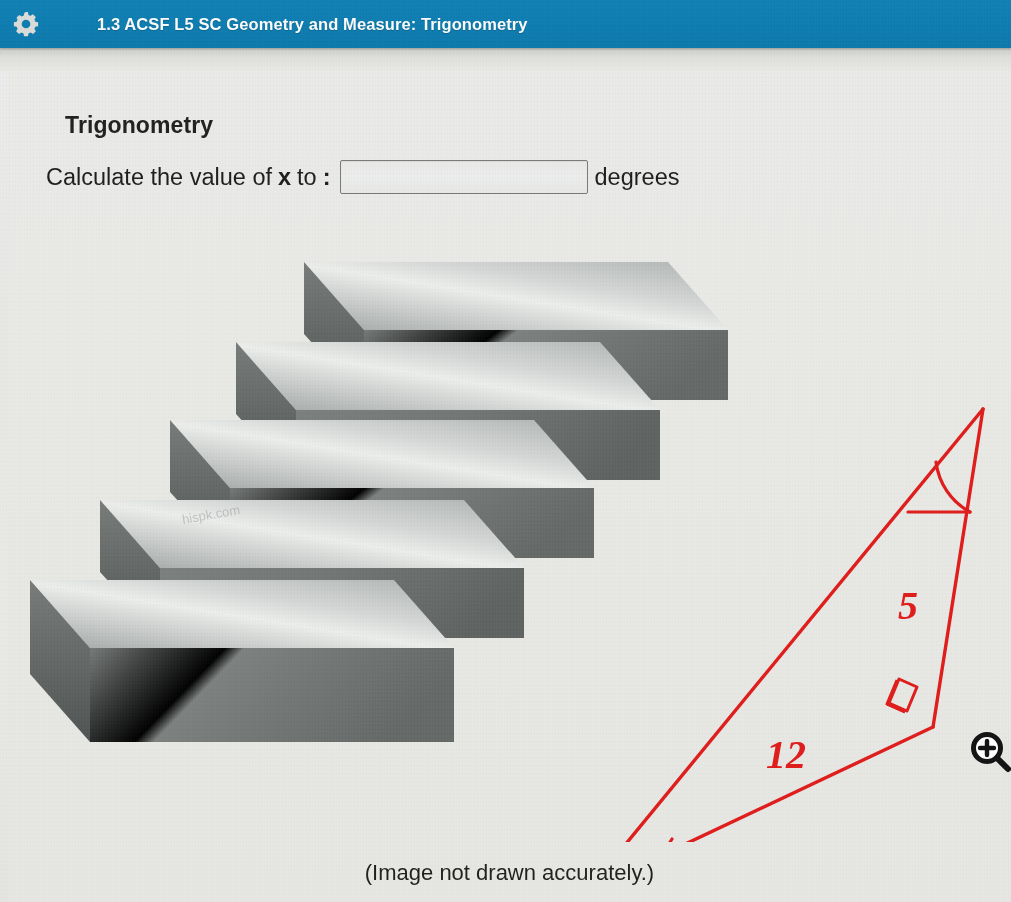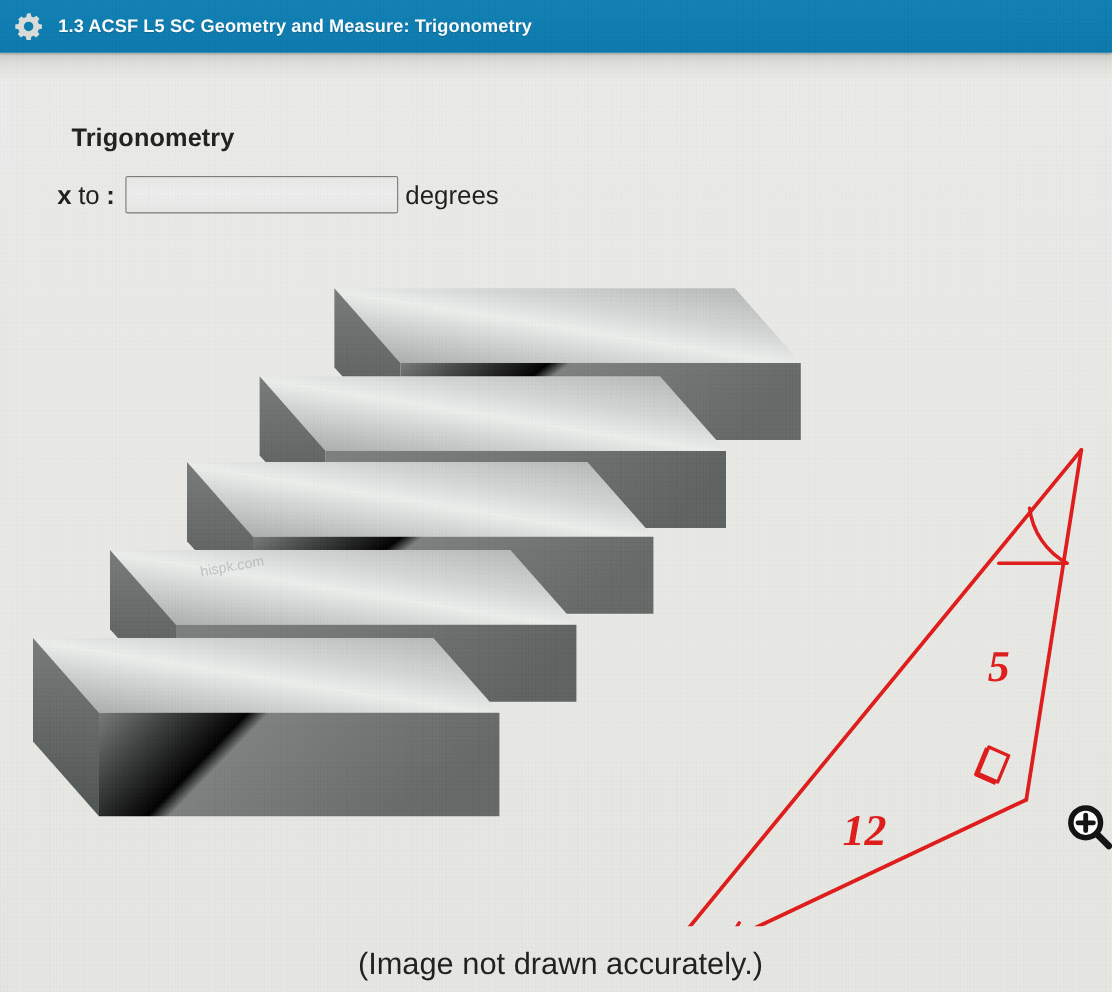--- a/index.html
+++ b/index.html
@@ -42,20 +42,21 @@
     position: absolute;
     top: 0; left: 0;
     width: 1011px;
     height: 48px;
     background: linear-gradient(180deg, #1080b3 0%, #0d7cb0 55%, #0c78ab 100%);
     display: flex;
     align-items: center;
     padding-left: 11px;
     z-index: 20;
     box-shadow: 0 1px 2px rgba(0,0,0,.25);
+    gap: 44px;
   }
   .gear-icon {
     width: 30px; height: 30px;
     flex: 0 0 30px;
     margin-right: 12px;
     display: block;
   }
   .header-title {
     color: #fbfcfb;
     font-size: 16.5px;
@@ -129,21 +130,21 @@
     width: 1003px;
     height: 620px;
   }
   .figure-svg { display: block; width: 1003px; height: 620px; }
 
   .caption {
     position: absolute;
     left: 0; top: 788px;
     width: 1003px;
     text-align: center;
-    font-size: 28px;
+    font-size: 22px;
     color: #1f201e;
   }
 
   
   .zoom-btn {
     position: absolute;
     right: -2px;
     top: 728px;
     width: 46px; height: 46px;
     z-index: 30;
@@ -165,20 +166,21 @@
     </span>
     <span class="header-title">1.3 ACSF L5 SC Geometry and Measure: Trigonometry</span>
   </div>
   <div class="header-underband"></div>
 
   <div class="sheet">
 
     <div class="q-title">Trigonometry</div>
 
     <div class="q-line">
+      <span class="reg">Calculate the value of</span>
         <span class="sp"></span>
       <span class="bold">x</span>
         <span class="sp"></span>
       <span class="reg">to</span>
         <span class="sp"></span>
         <span class="bold">:</span>
       <input class="answer-input" type="text" value="" placeholder="" style="">
       <span class="reg">degrees</span>
     </div>
 

